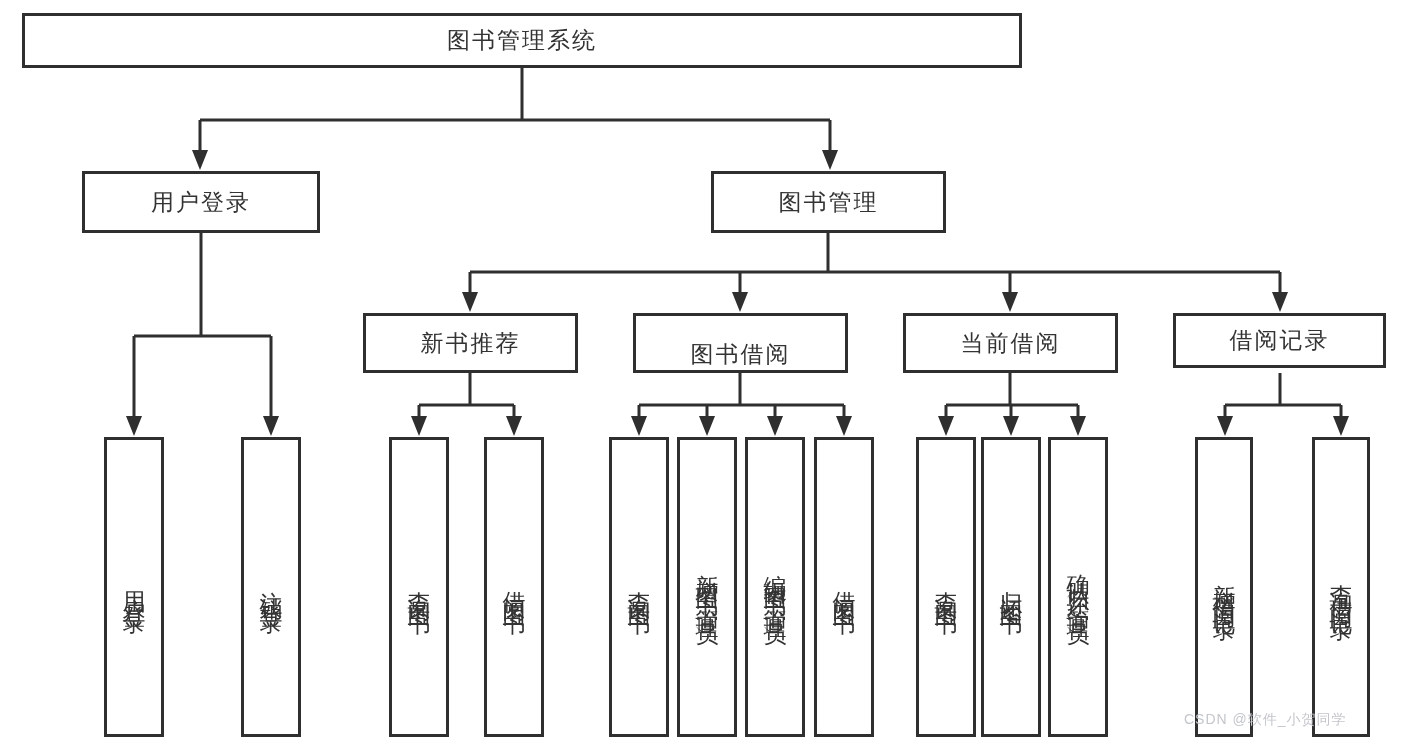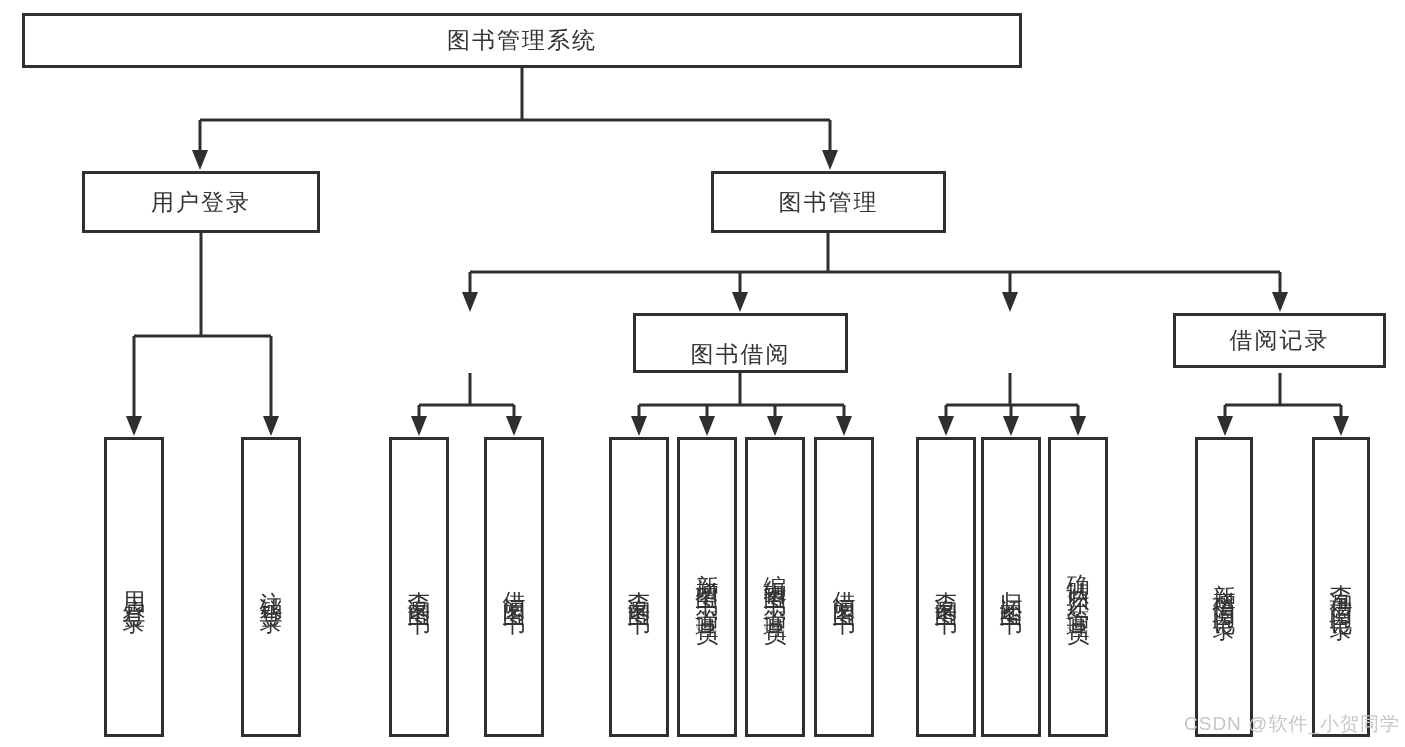--- a/index.html
+++ b/index.html
@@ -46,21 +46,21 @@
     font-size: 23px;
     color: #333333;
     letter-spacing: 7px;
     line-height: 1;
     white-space: nowrap;
   }
   #watermark {
     position: absolute;
     left: 1184px;
     top: 711px;
-    font-size: 19px;
+    font-size: 14px;
     color: #c3c6cb;
     letter-spacing: 1px;
     white-space: nowrap;
     z-index: 10;
   }
 </style>
 </head>
 <body>
 
 <div id="canvas">
@@ -100,22 +100,28 @@
     <span>图书管理系统</span>
   </div>
 
   <div class="hbox" style="left:82px; top:171px; width:238px; height:62px;">
     <span>用户登录</span>
   </div>
   <div class="hbox" style="left:711px; top:171px; width:235px; height:62px;text-align:right;">
     <span>图书管理</span>
   </div>
 
+  <div class="hbox" style="left:363px; top:313px; width:215px; height:60px;">
+    <span>新书推荐</span>
+  </div>
   <div class="hbox" style="left:633px; top:313px; width:215px; height:60px;align-items:flex-end;">
     <span>图书借阅</span>
+  </div>
+  <div class="hbox" style="left:903px; top:313px; width:215px; height:60px;">
+    <span>当前借阅</span>
   </div>
   <div class="hbox" style="left:1173px; top:313px; width:213px; height:55px;">
     <span>借阅记录</span>
   </div>
 
   <div class="leaf" style="left:104px; width:60px;">
     <span class="vtext">用户登录</span>
   </div>
   <div class="leaf" style="left:241px; width:60px;">
     <span class="vtext">注销登录</span>

